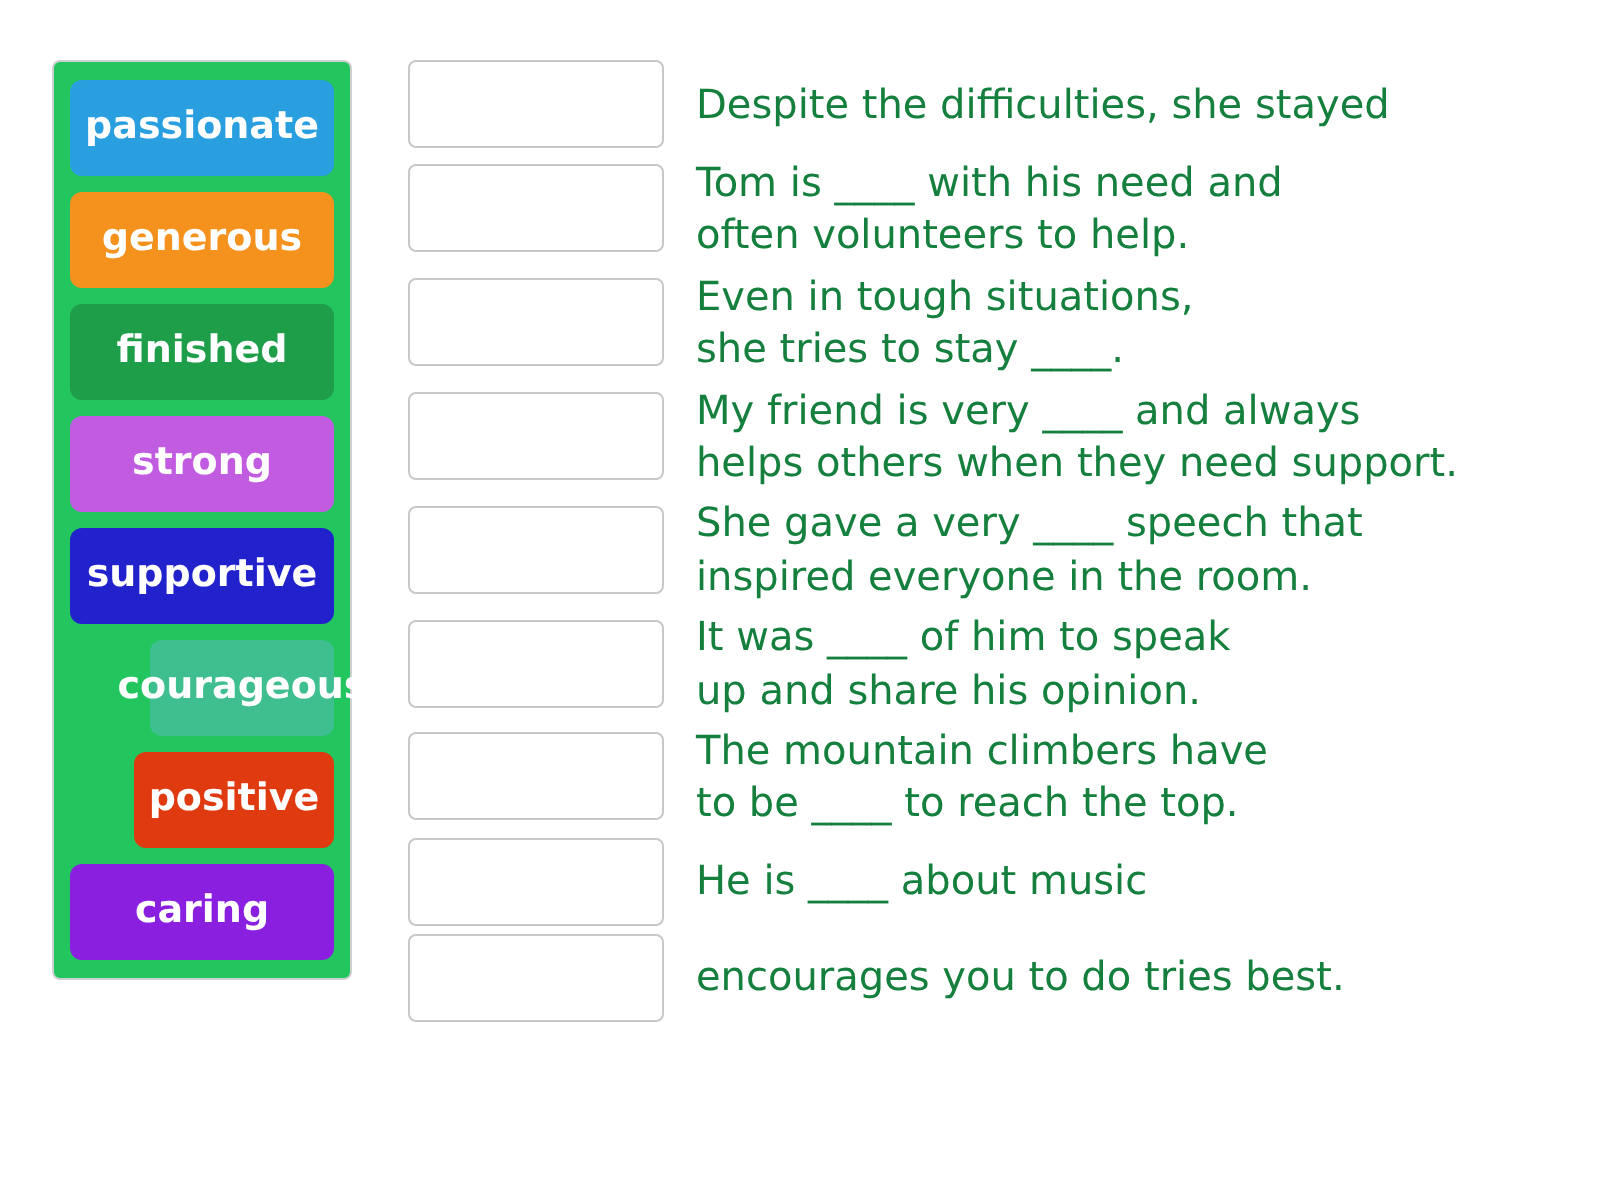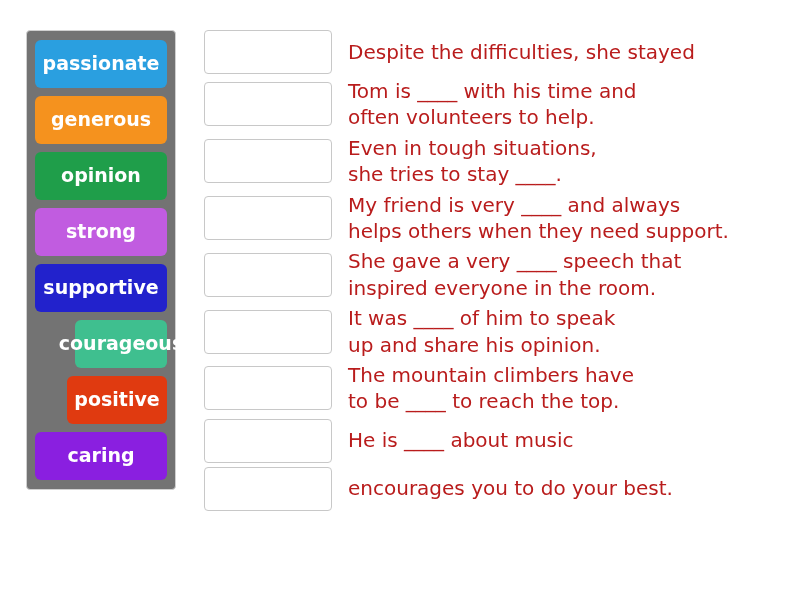--- a/index.html
+++ b/index.html
@@ -22,21 +22,21 @@
     padding: 30px 20px 0 26px;
     box-sizing: border-box;
   }
   
   .word-bank {
     width: 150px;
     border: 1px solid #d0d0d0;
     border-radius: 4px;
     padding: 9px 8px;
     box-sizing: border-box;
-    background: #737373;
+    background: #22c55e;
     flex: 0 0 auto;
   }
   .word-tile {
     height: 48px;
     border-radius: 6px;
     display: flex;
     align-items: center;
     justify-content: center;
     color: #ffffff;
     font-size: 19px;
@@ -65,41 +65,41 @@
     height: 44px;
     border: 1px solid #c8c8c8;
     border-radius: 4px;
     background: #ffffff;
     flex: 0 0 auto;
     box-sizing: border-box;
   }
   .sentence {
     padding-left: 16px;
     font-size: 20px;
-    color: #b91c1c;
+    color: #15803d;
     line-height: 1.32;
     flex: 1 1 auto;
   }
   .sentence .line { display: block; white-space: pre; }
 </style>
 </head>
 <body>
 
 <div id="app">
   <div class="layout">
 
     <div class="word-bank">
       <div class="word-tile" style="background: rgb(42, 159, 224);">
         <span>passionate</span>
       </div>
       <div class="word-tile" style="background: rgb(245, 146, 30);">
         <span>generous</span>
       </div>
       <div class="word-tile" style="background: rgb(31, 158, 74);">
-        <span>opinion</span>
+        <span>finished</span>
       </div>
       <div class="word-tile" style="background: rgb(193, 92, 224);">
         <span>strong</span>
       </div>
       <div class="word-tile" style="background: rgb(34, 34, 204);">
         <span>supportive</span>
       </div>
       <div class="word-tile" style="background: rgb(63, 191, 143); margin-left: 40px;">
         <span>courageous</span>
       </div>
@@ -116,21 +116,21 @@
       <div class="q-row">
         <div class="drop-zone"></div>
         <div class="sentence">
           <span class="line">Despite the difficulties, she stayed</span>
         </div>
       </div>
 
       <div class="q-row">
         <div class="drop-zone"></div>
         <div class="sentence">
-          <span class="line">Tom is ____ with his time and</span>
+          <span class="line">Tom is ____ with his need and</span>
           <span class="line">often volunteers to help.</span>
         </div>
       </div>
 
       <div class="q-row">
         <div class="drop-zone"></div>
         <div class="sentence">
           <span class="line">Even in tough situations,</span>
           <span class="line">she tries to stay ____.</span>
         </div>
@@ -171,19 +171,19 @@
       <div class="q-row">
         <div class="drop-zone"></div>
         <div class="sentence">
           <span class="line">He is ____ about music</span>
         </div>
       </div>
 
       <div class="q-row">
         <div class="drop-zone"></div>
         <div class="sentence">
-          <span class="line">encourages you to do your best.</span>
+          <span class="line">encourages you to do tries best.</span>
         </div>
       </div>
 
     </div>
   </div>
 </div>
 
 </body></html>

